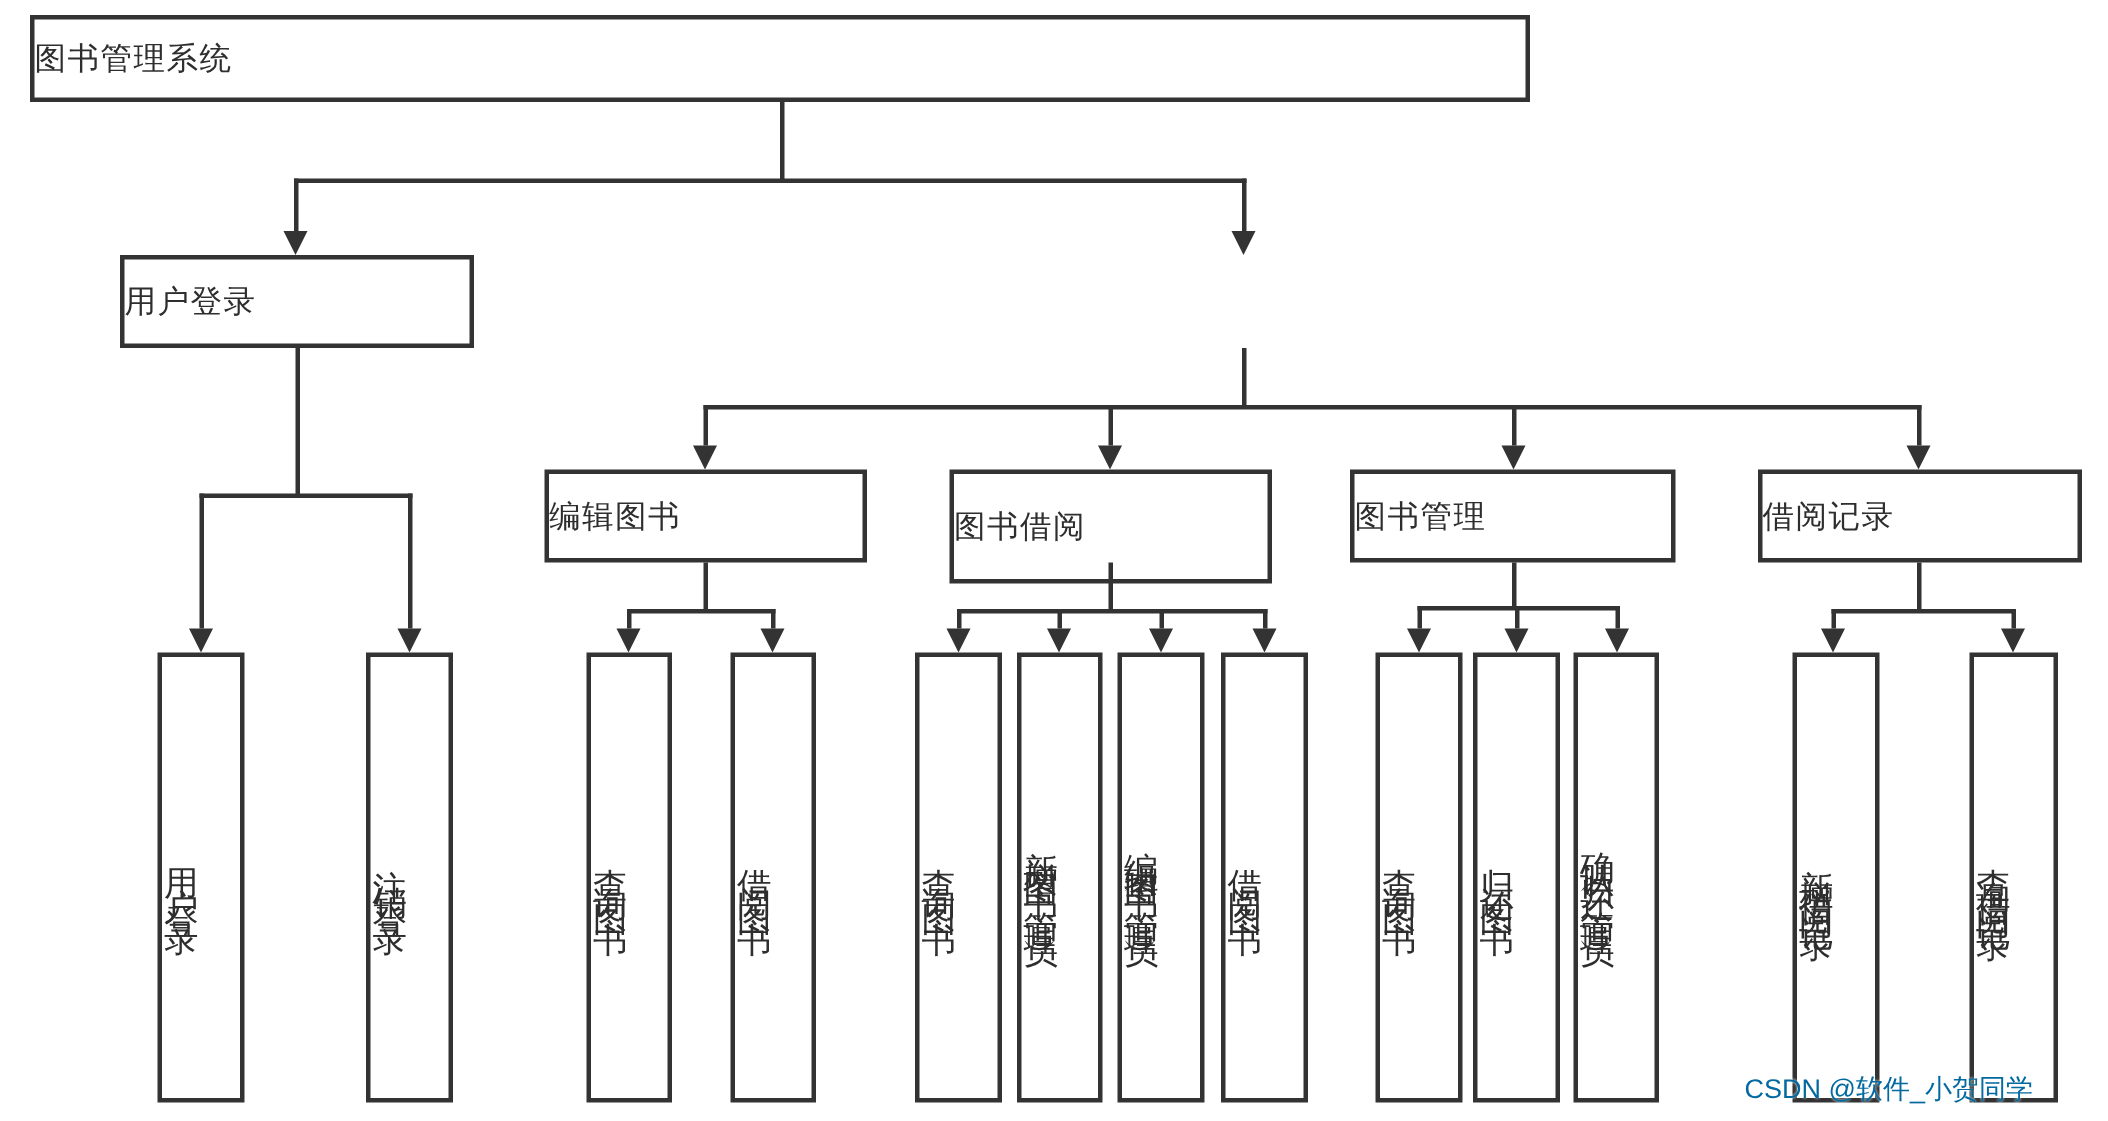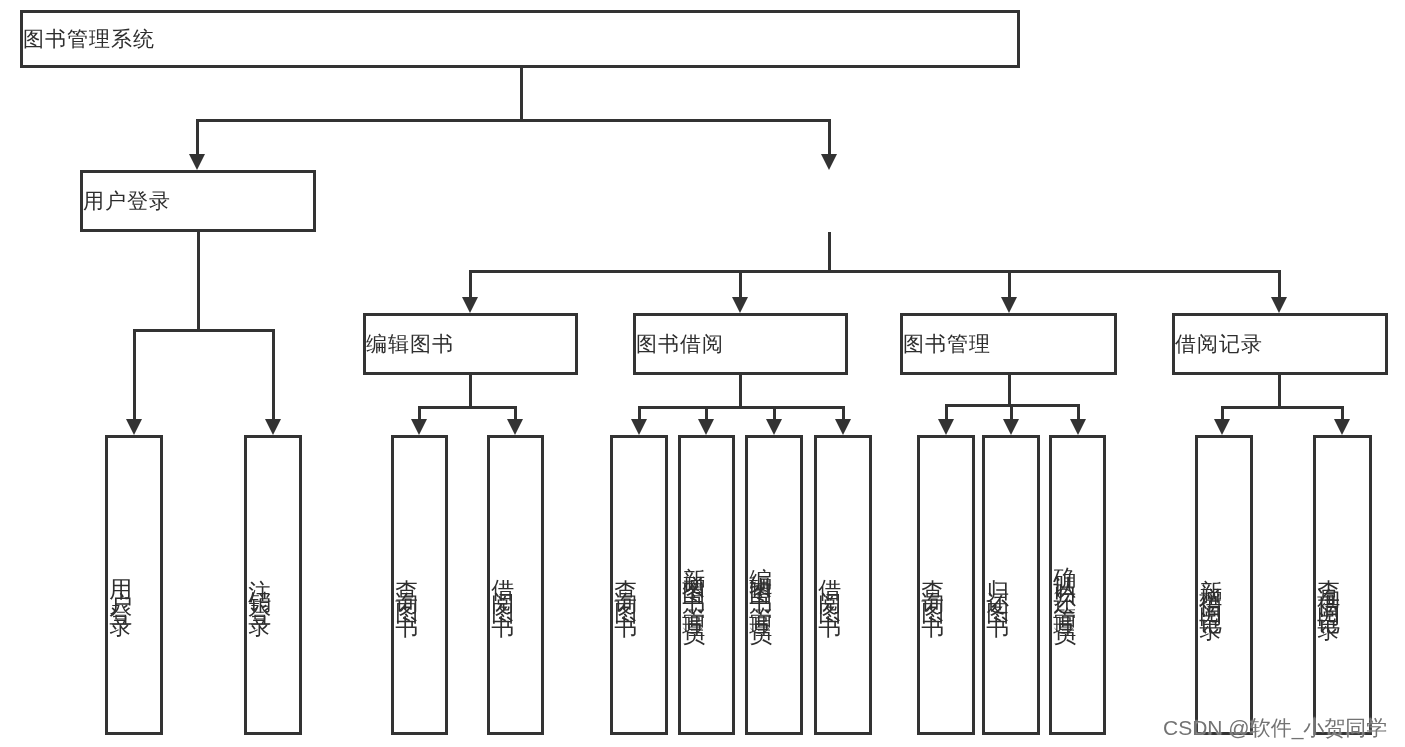--- a/index.html
+++ b/index.html
@@ -19,21 +19,21 @@
   .leaf.long .vtext{letter-spacing:8px;}
   .h,.v{position:absolute;background:#333;}
   .h{height:3px;}
   .v{width:3px;}
   .arrow::after{
     content:"";position:absolute;left:-7px;bottom:-16px;width:0;height:0;
     border-left:8px solid transparent;border-right:8px solid transparent;
     border-top:16px solid #333;
   }
   .watermark{
-    position:absolute;left:1163px;top:714px;font-size:21px;color:#737373;
+    position:absolute;left:1163px;top:714px;font-size:18px;color:#0369a1;
     white-space:nowrap;z-index:5;text-shadow:0 0 2px #fff;
   }
 </style>
 </head>
 <body>
 
 <div id="stage">
 
   <div class="box lvl" style="left:20px;top:10px;width:1000px;height:58px;">
     <span>图书管理系统</span>
@@ -56,21 +56,21 @@
   <div class="v" style="left:828px;top:232px;height:40px;"></div>
   <div class="h" style="left:469px;top:270px;width:812px;"></div>
   <div class="v arrow" style="left:469px;top:270px;height:27px;"></div>
   <div class="v arrow" style="left:739px;top:270px;height:27px;"></div>
   <div class="v arrow" style="left:1008px;top:270px;height:27px;"></div>
   <div class="v arrow" style="left:1278px;top:270px;height:27px;"></div>
 
   <div class="box lvl" style="left:363px;top:313px;width:215px;height:62px;">
     <span>编辑图书</span>
   </div>
-  <div class="box lvl" style="left:633px;top:313px;width:215px;height:62px;">
+  <div class="box lvl" style="left:633px;top:313px;width:215px;height:76px;">
     <span>图书借阅</span>
   </div>
   <div class="box lvl" style="left:900px;top:313px;width:217px;height:62px;">
     <span>图书管理</span>
   </div>
   <div class="box lvl" style="left:1172px;top:313px;width:216px;height:62px;">
     <span>借阅记录</span>
   </div>
 
   <div class="v" style="left:469px;top:375px;height:33px;"></div>

